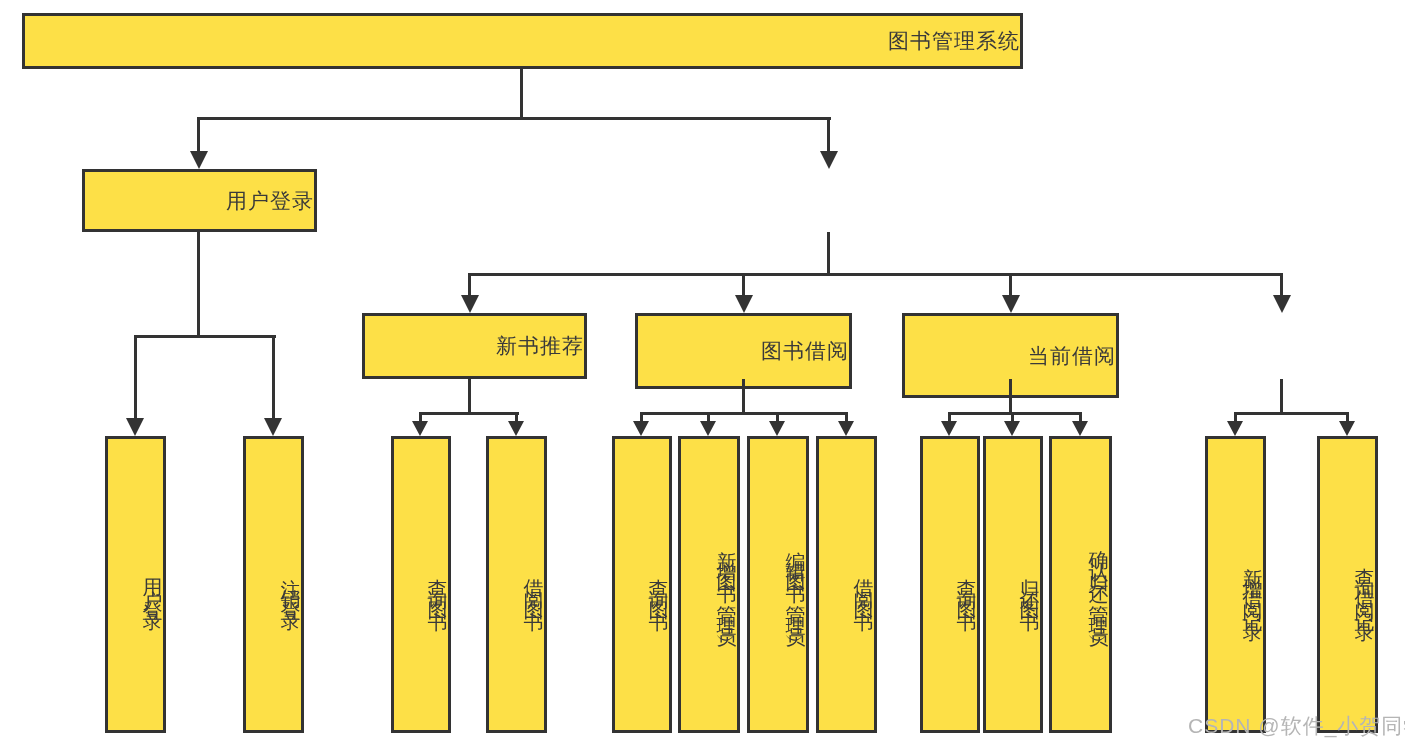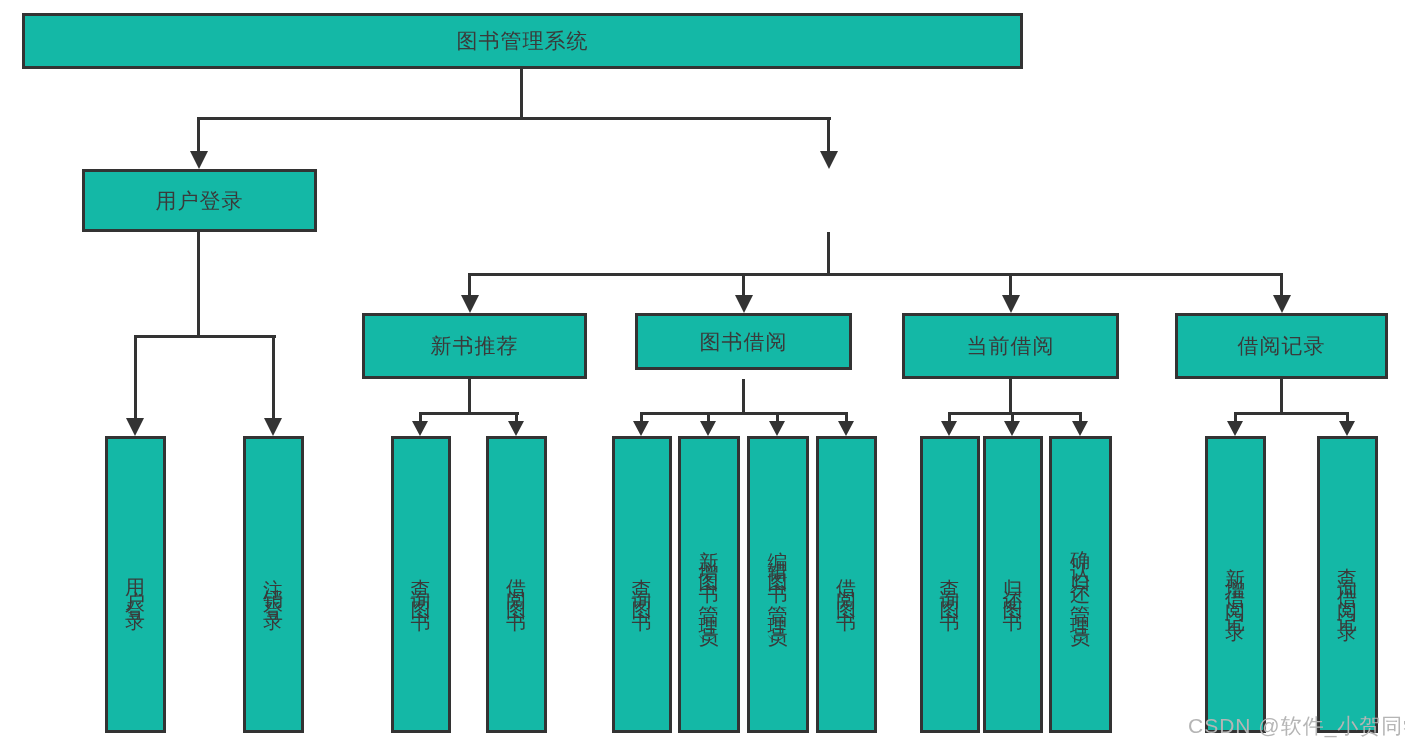--- a/index.html
+++ b/index.html
@@ -1,19 +1,19 @@
 <!DOCTYPE html>
 <html><head>
 <meta charset="utf-8">
 <style>
   html,body{margin:0;padding:0;background:#ffffff;}
   body{font-family:"Liberation Sans","DejaVu Sans",sans-serif;}
   #stage{position:relative;width:1405px;height:747px;background:#ffffff;overflow:hidden;}
-  .box{position:absolute;background:#14b8a6;border:3px solid #333333;box-sizing:border-box;
-       display:flex;align-items:center;justify-content:center;color:#3a3a3a;}
+  .box{position:absolute;background:#fde047;border:3px solid #333333;box-sizing:border-box;
+       display:flex;align-items:center;justify-content:flex-end;color:#3a3a3a;}
   .h-label{font-size:21px;letter-spacing:1px;white-space:nowrap;}
   .v-label{writing-mode:vertical-rl;text-orientation:mixed;font-size:20px;line-height:1;
            letter-spacing:11px;white-space:nowrap;}
   .vline{position:absolute;width:3px;background:#333333;}
   .hline{position:absolute;height:3px;background:#333333;}
   .arrow{position:absolute;width:0;height:0;
          border-left:9px solid transparent;border-right:9px solid transparent;
          border-top:18px solid #333333;}
   .arrow-sm{position:absolute;width:0;height:0;
          border-left:8px solid transparent;border-right:8px solid transparent;
@@ -54,28 +54,25 @@
   <div class="vline" style="left:742px;top:273px;height:26px;"></div>
   <div class="arrow" style="left:735px;top:295px;"></div>
   <div class="vline" style="left:1009px;top:273px;height:26px;"></div>
   <div class="arrow" style="left:1002px;top:295px;"></div>
   <div class="vline" style="left:1280px;top:273px;height:26px;"></div>
   <div class="arrow" style="left:1273px;top:295px;"></div>
 
   <div class="box" style="left:362px;top:313px;width:225px;height:66px;">
     <span class="h-label">新书推荐</span>
   </div>
-  <div class="box" style="left:635px;top:313px;width:217px;height:57px;">
+  <div class="box" style="left:635px;top:313px;width:217px;height:76px;">
     <span class="h-label">图书借阅</span>
   </div>
-  <div class="box" style="left:902px;top:313px;width:217px;height:66px;">
+  <div class="box" style="left:902px;top:313px;width:217px;height:85px;">
     <span class="h-label">当前借阅</span>
-  </div>
-  <div class="box" style="left:1175px;top:313px;width:213px;height:66px;">
-    <span class="h-label">借阅记录</span>
   </div>
 
   <div class="vline" style="left:468px;top:379px;height:36px;"></div>
   <div class="vline" style="left:742px;top:379px;height:36px;"></div>
   <div class="vline" style="left:1009px;top:379px;height:36px;"></div>
   <div class="vline" style="left:1280px;top:379px;height:36px;"></div>
 
   <div class="hline" style="left:419px;top:412px;width:100px;"></div>
   <div class="hline" style="left:640px;top:412px;width:208px;"></div>
   <div class="hline" style="left:948px;top:412px;width:134px;"></div>

